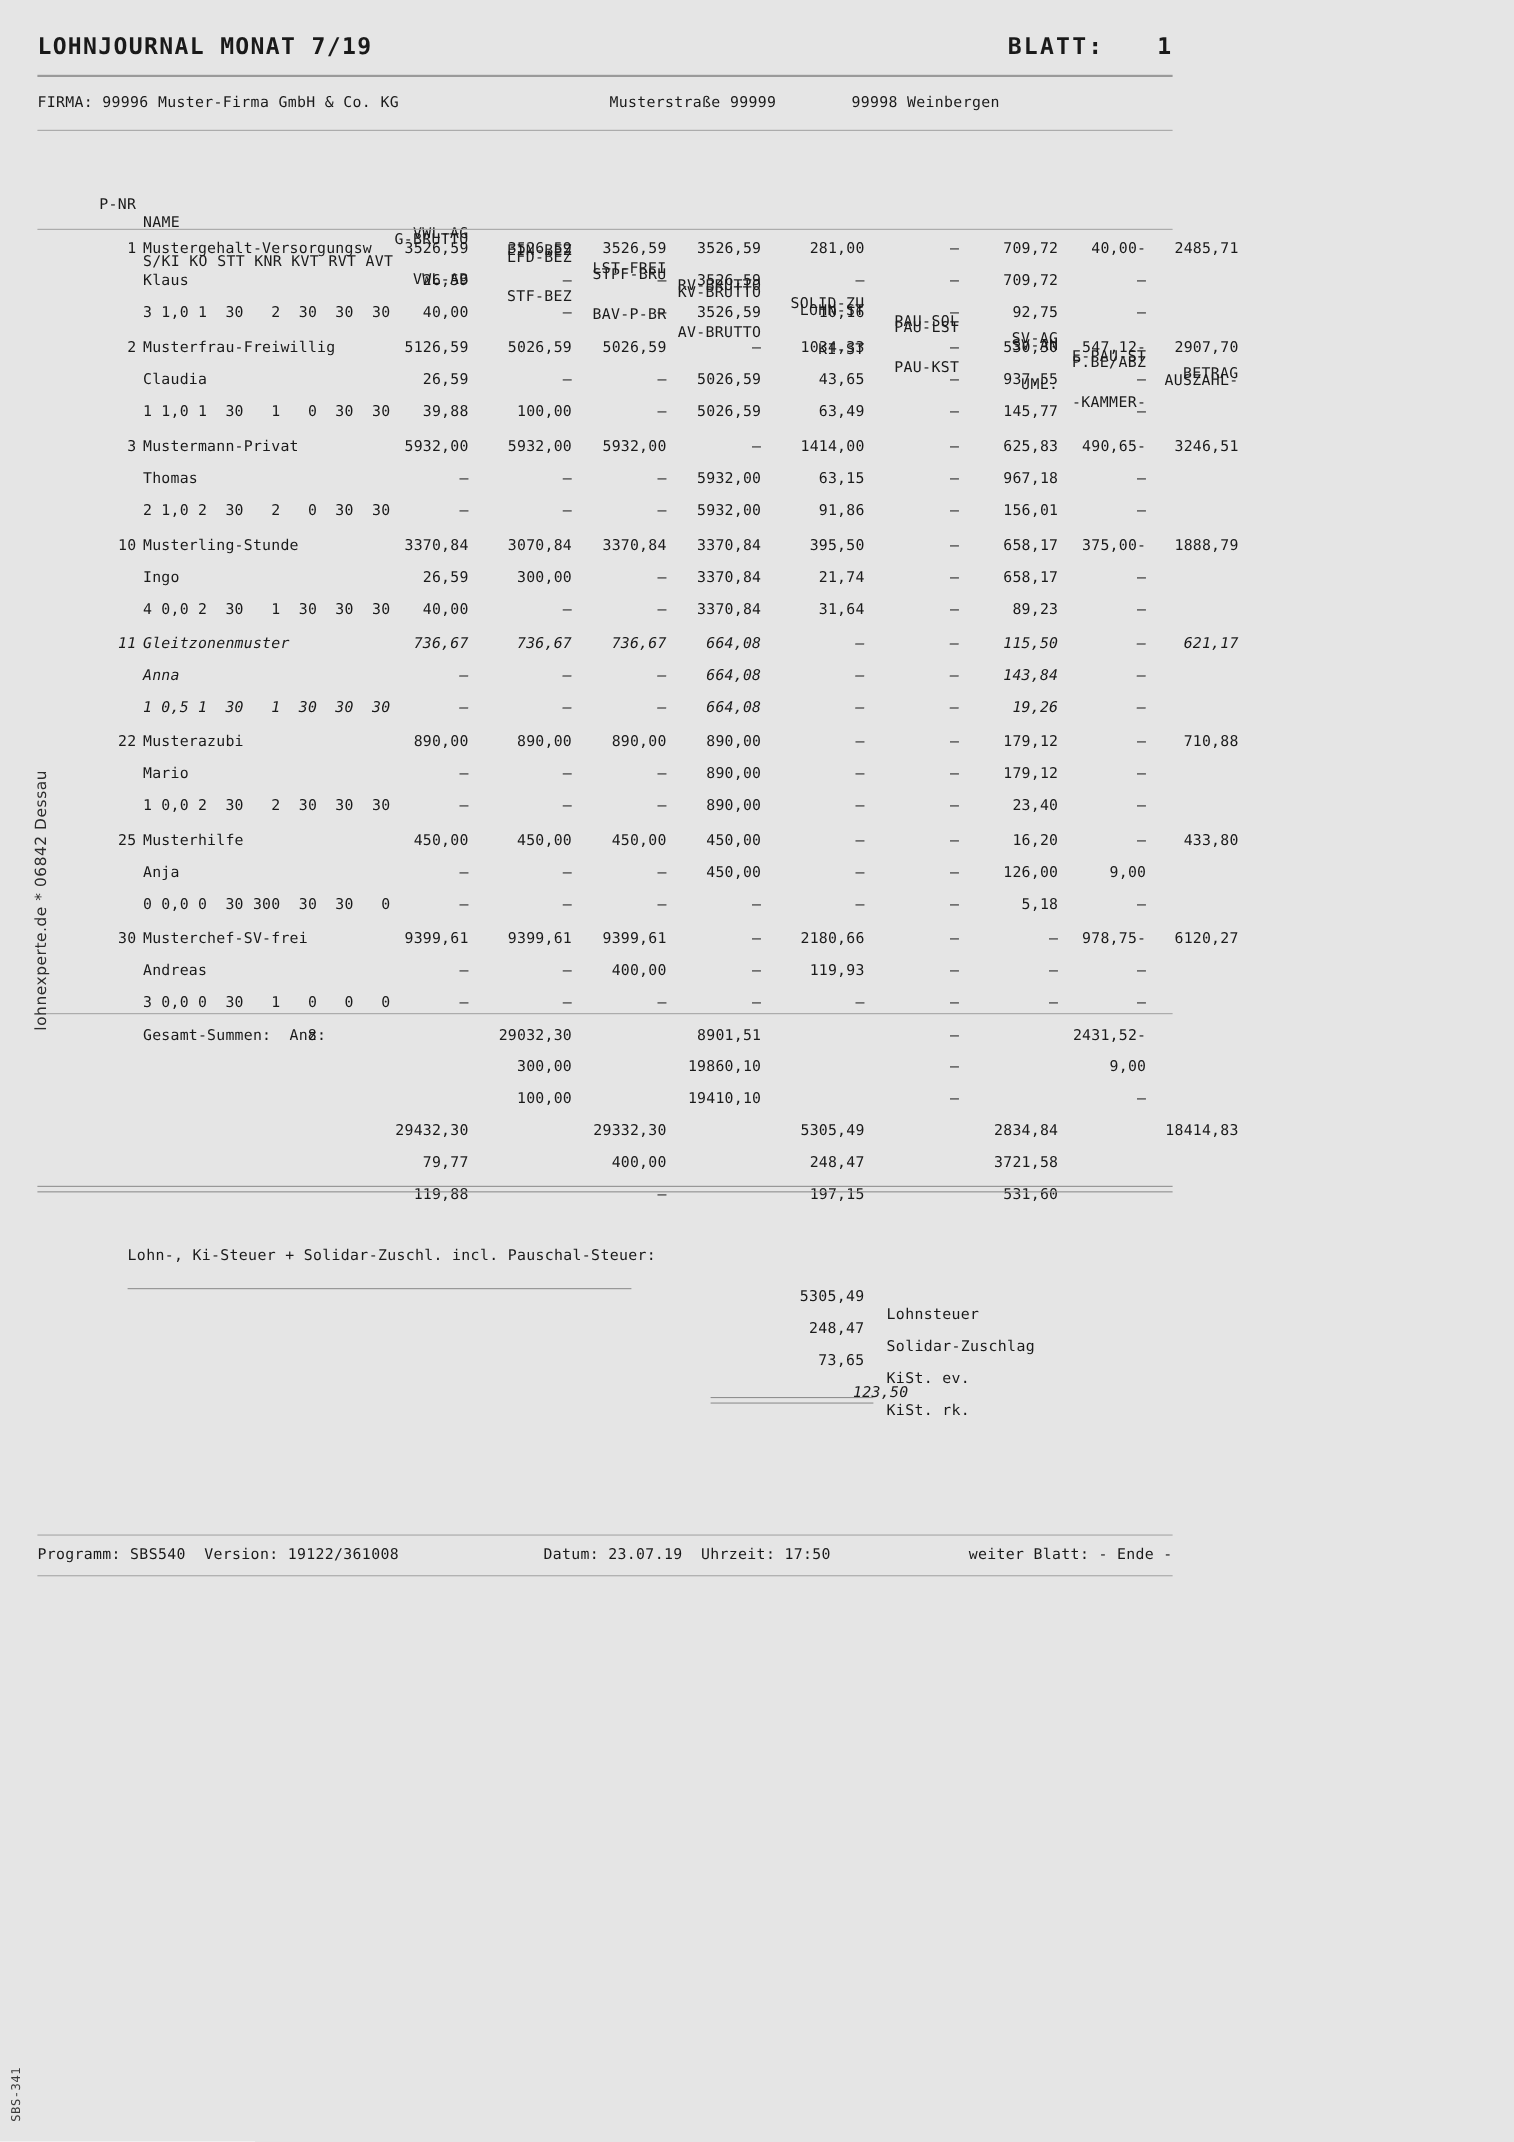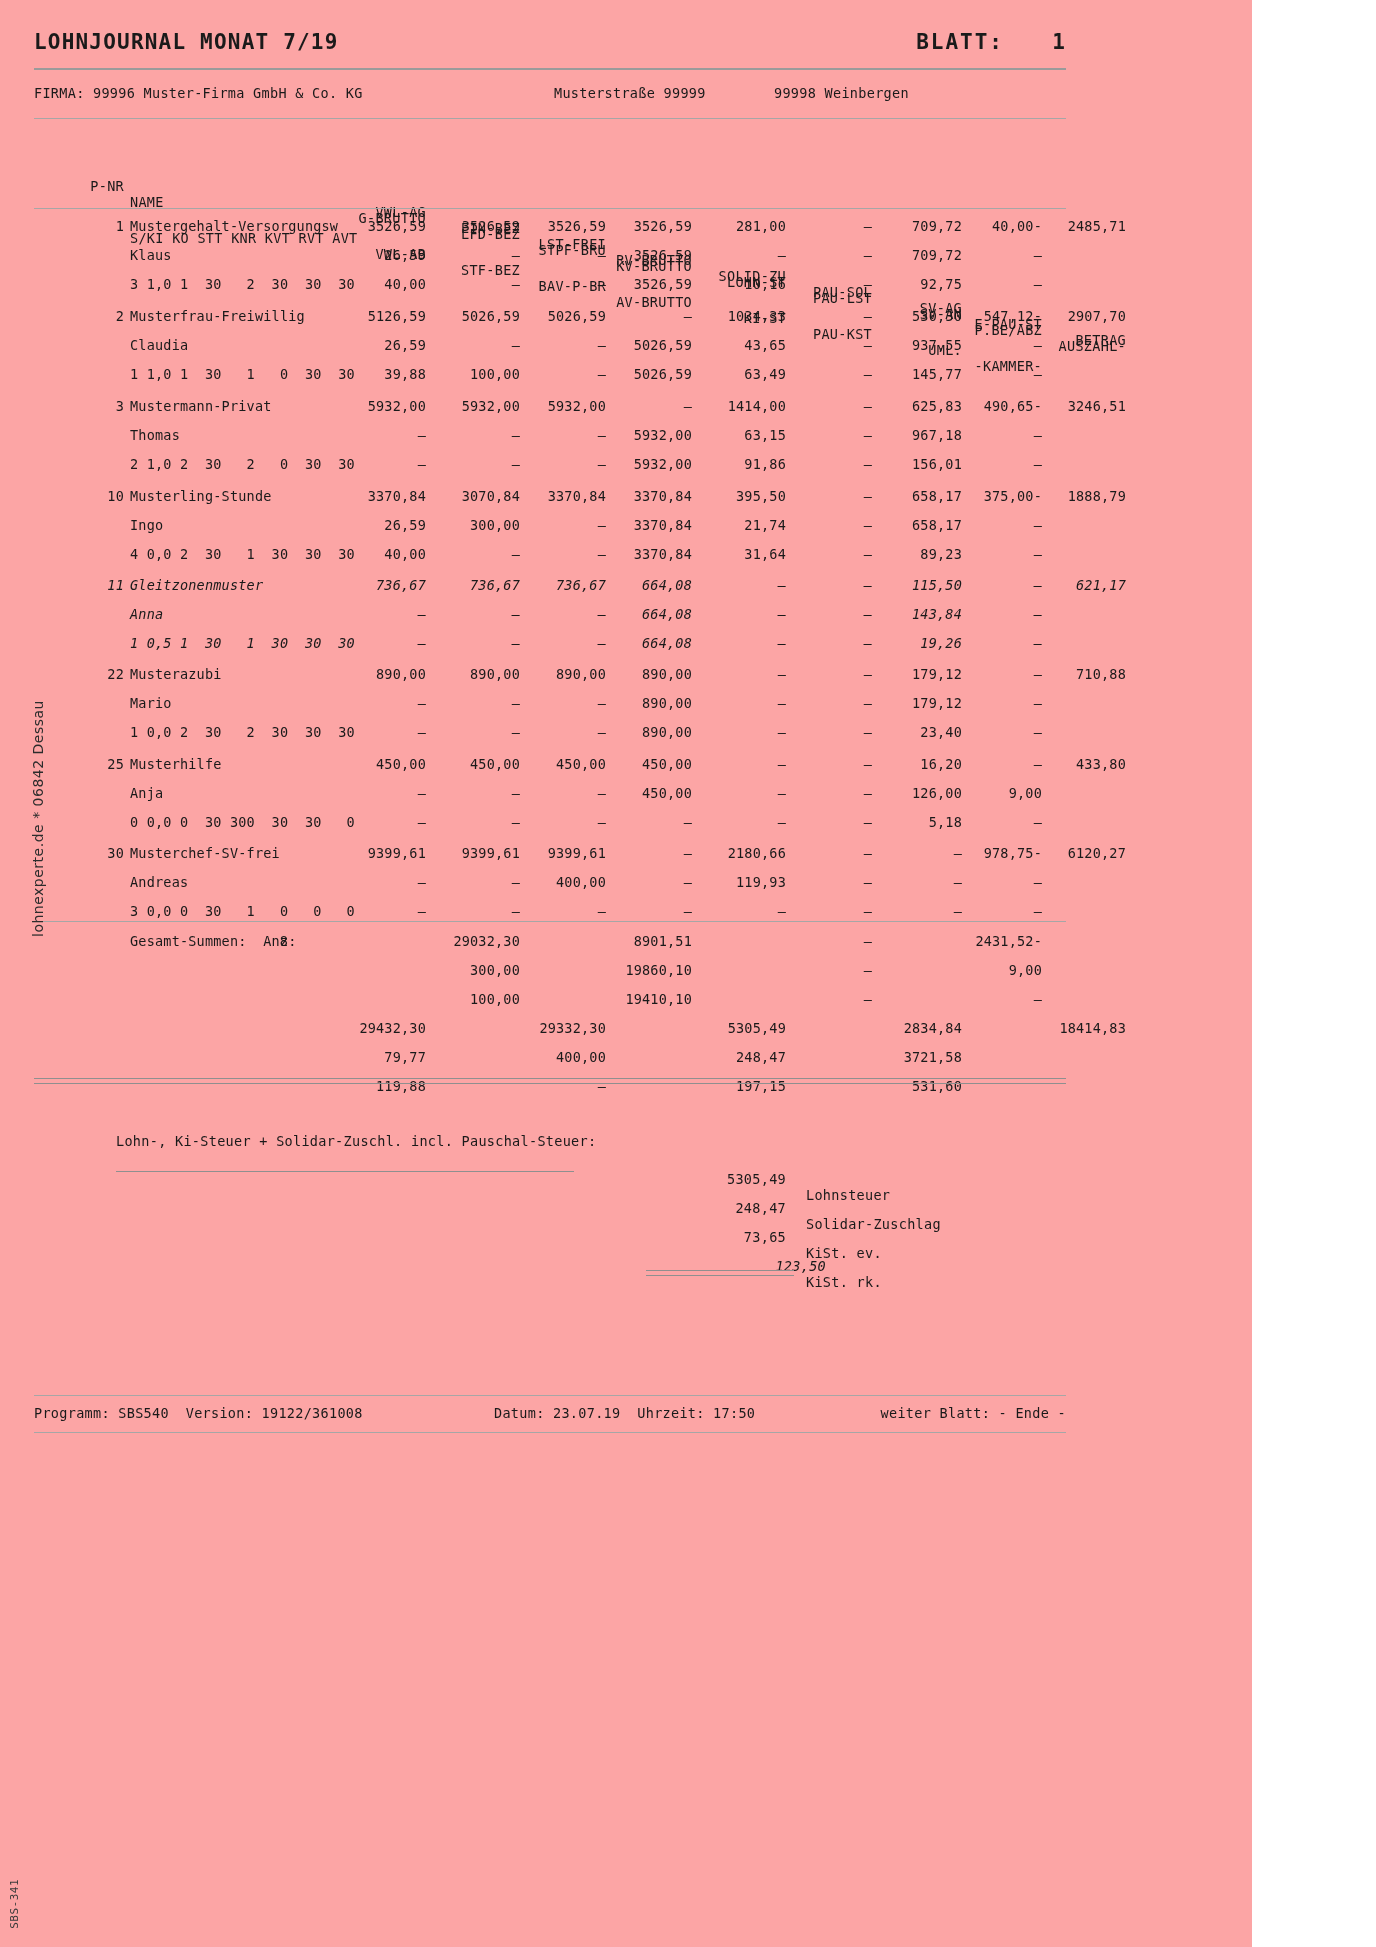--- a/index.html
+++ b/index.html
@@ -2,23 +2,23 @@
 <html><head>
 <meta charset="utf-8">
 <style>
   html, body {
     margin: 0;
     padding: 0;
     background: #ffffff;
   }
   .page {
     position: relative;
-    width: 1252px;
+    width: 1376px;
     height: 1947px;
-    background: #fca5a5;
+    background: #e5e5e5;
     font-family: "DejaVu Sans Mono", "Liberation Mono", monospace;
     color: #1a1a1a;
     overflow: hidden;
   }
 
   
   .title-row {
     position: absolute;
     left: 34px;
     top: 30px;

